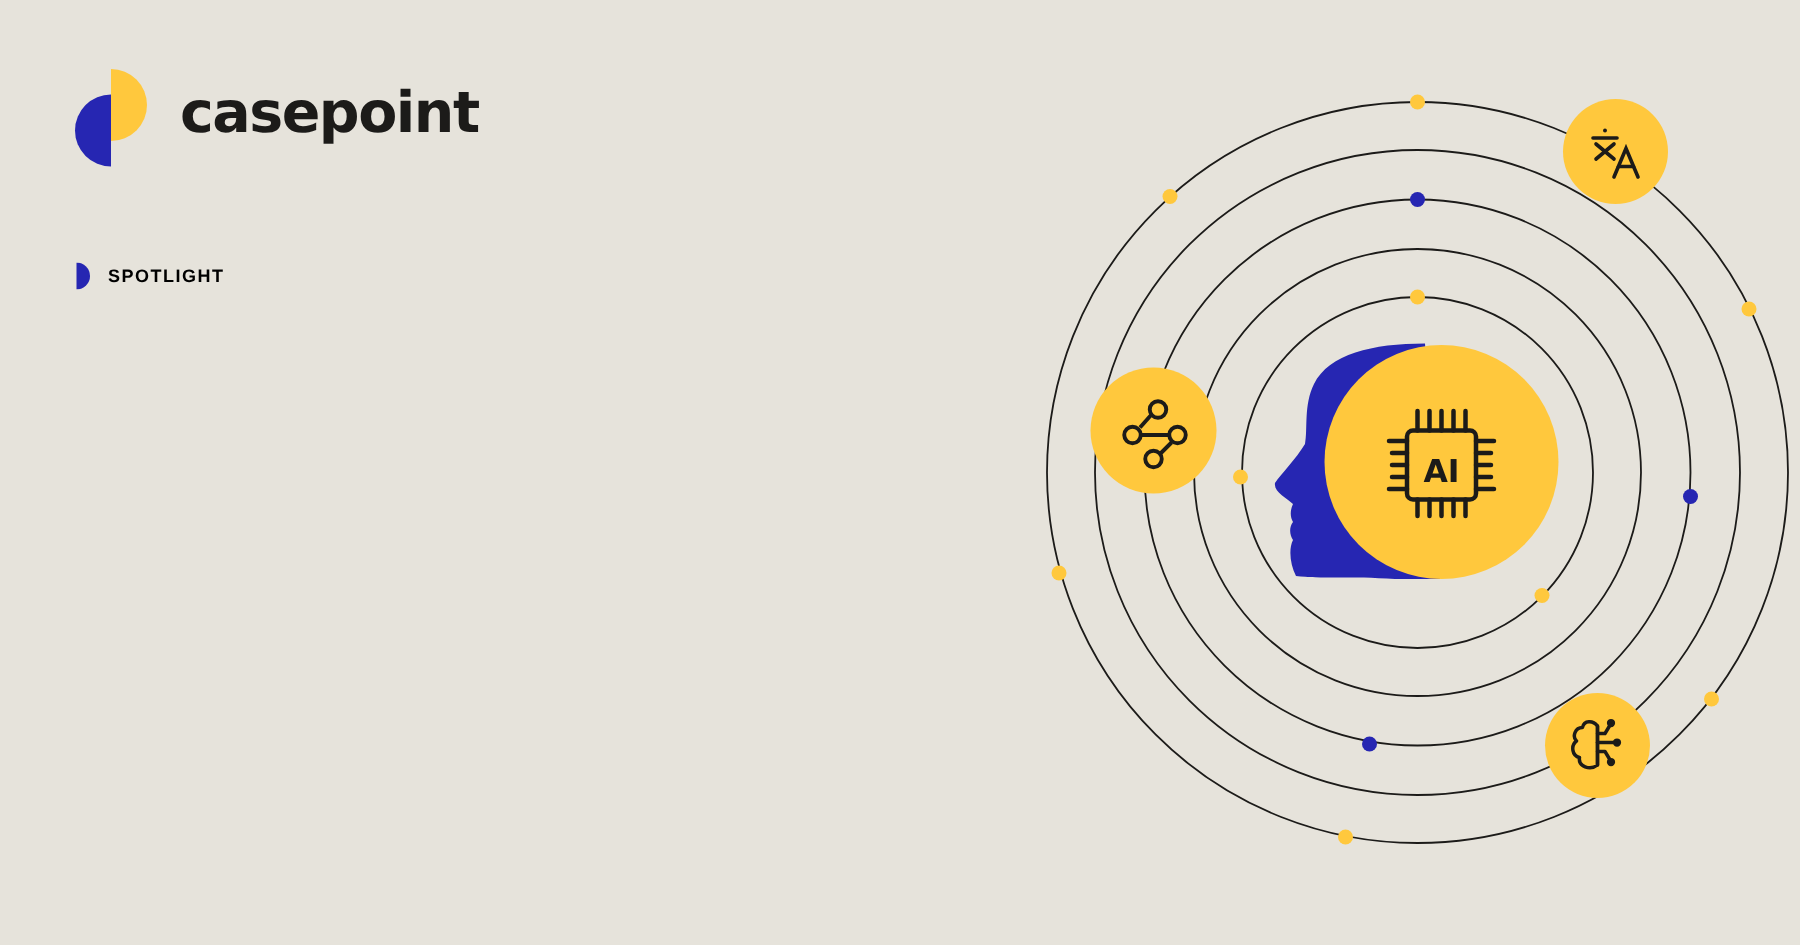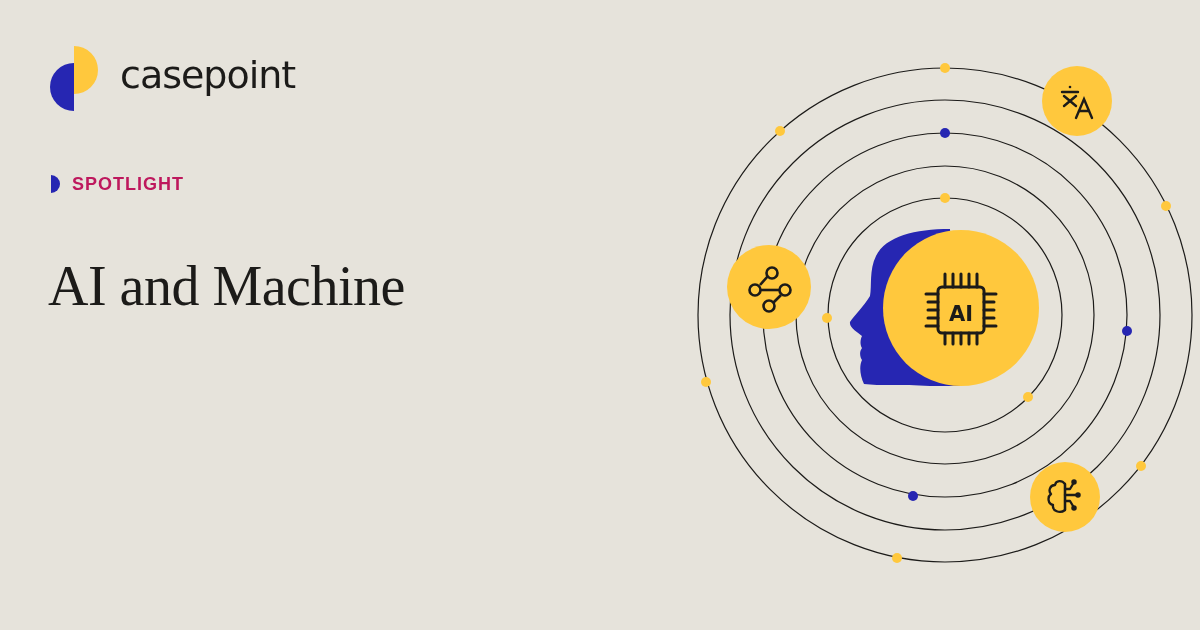--- a/index.html
+++ b/index.html
@@ -25,21 +25,21 @@
     .logo-mark {
       width: 54px;
       height: 70px;
       display: block;
     }
     .logo-word {
       position: absolute;
       left: 72px;
       top: 6px;
       font-family: "DejaVu Sans", sans-serif;
-      font-weight: normal;
+      font-weight: bold;
       font-size: 38px;
       letter-spacing: -1px;
       color: #1c1b19;
       line-height: 50px;
       white-space: nowrap;
     }
     .eyebrow {
       position: absolute;
       left: 50px;
       top: 174px;
@@ -48,23 +48,23 @@
       gap: 12px;
     }
     .eyebrow-mark {
       width: 10px;
       height: 18px;
       display: block;
     }
     .eyebrow-label {
       font-family: "Liberation Sans", sans-serif;
       font-weight: bold;
-      font-size: 18px;
+      font-size: 12px;
       letter-spacing: 1px;
-      color: #be185d;
+      color: #000000;
       line-height: 20px;
     }
     .title {
       position: absolute;
       left: 48px;
       top: 240px;
       margin: 0;
       font-family: "Liberation Serif", serif;
       font-weight: normal;
       font-size: 56px;
@@ -98,21 +98,20 @@
 </a>
 
 <div class="eyebrow">
   <svg class="eyebrow-mark" viewBox="0 0 10 18">
     <path d="M1 0 A9 9 0 0 1 1 18 Z" fill="#2626b2"></path>
   </svg>
   <span class="eyebrow-label">SPOTLIGHT</span>
 </div>
 
 <h1 class="title">
-  <span>AI and Machine</span>
 </h1>
 
 <svg class="orbit-art" viewBox="0 0 1200 630">
 
   <g fill="none" stroke="#1c1b19" stroke-width="1.2">
     <circle cx="945" cy="315" r="247"></circle>
     <circle cx="945" cy="315" r="215"></circle>
     <circle cx="945" cy="315" r="182"></circle>
     <circle cx="945" cy="315" r="149"></circle>
     <circle cx="945" cy="315" r="117"></circle>

